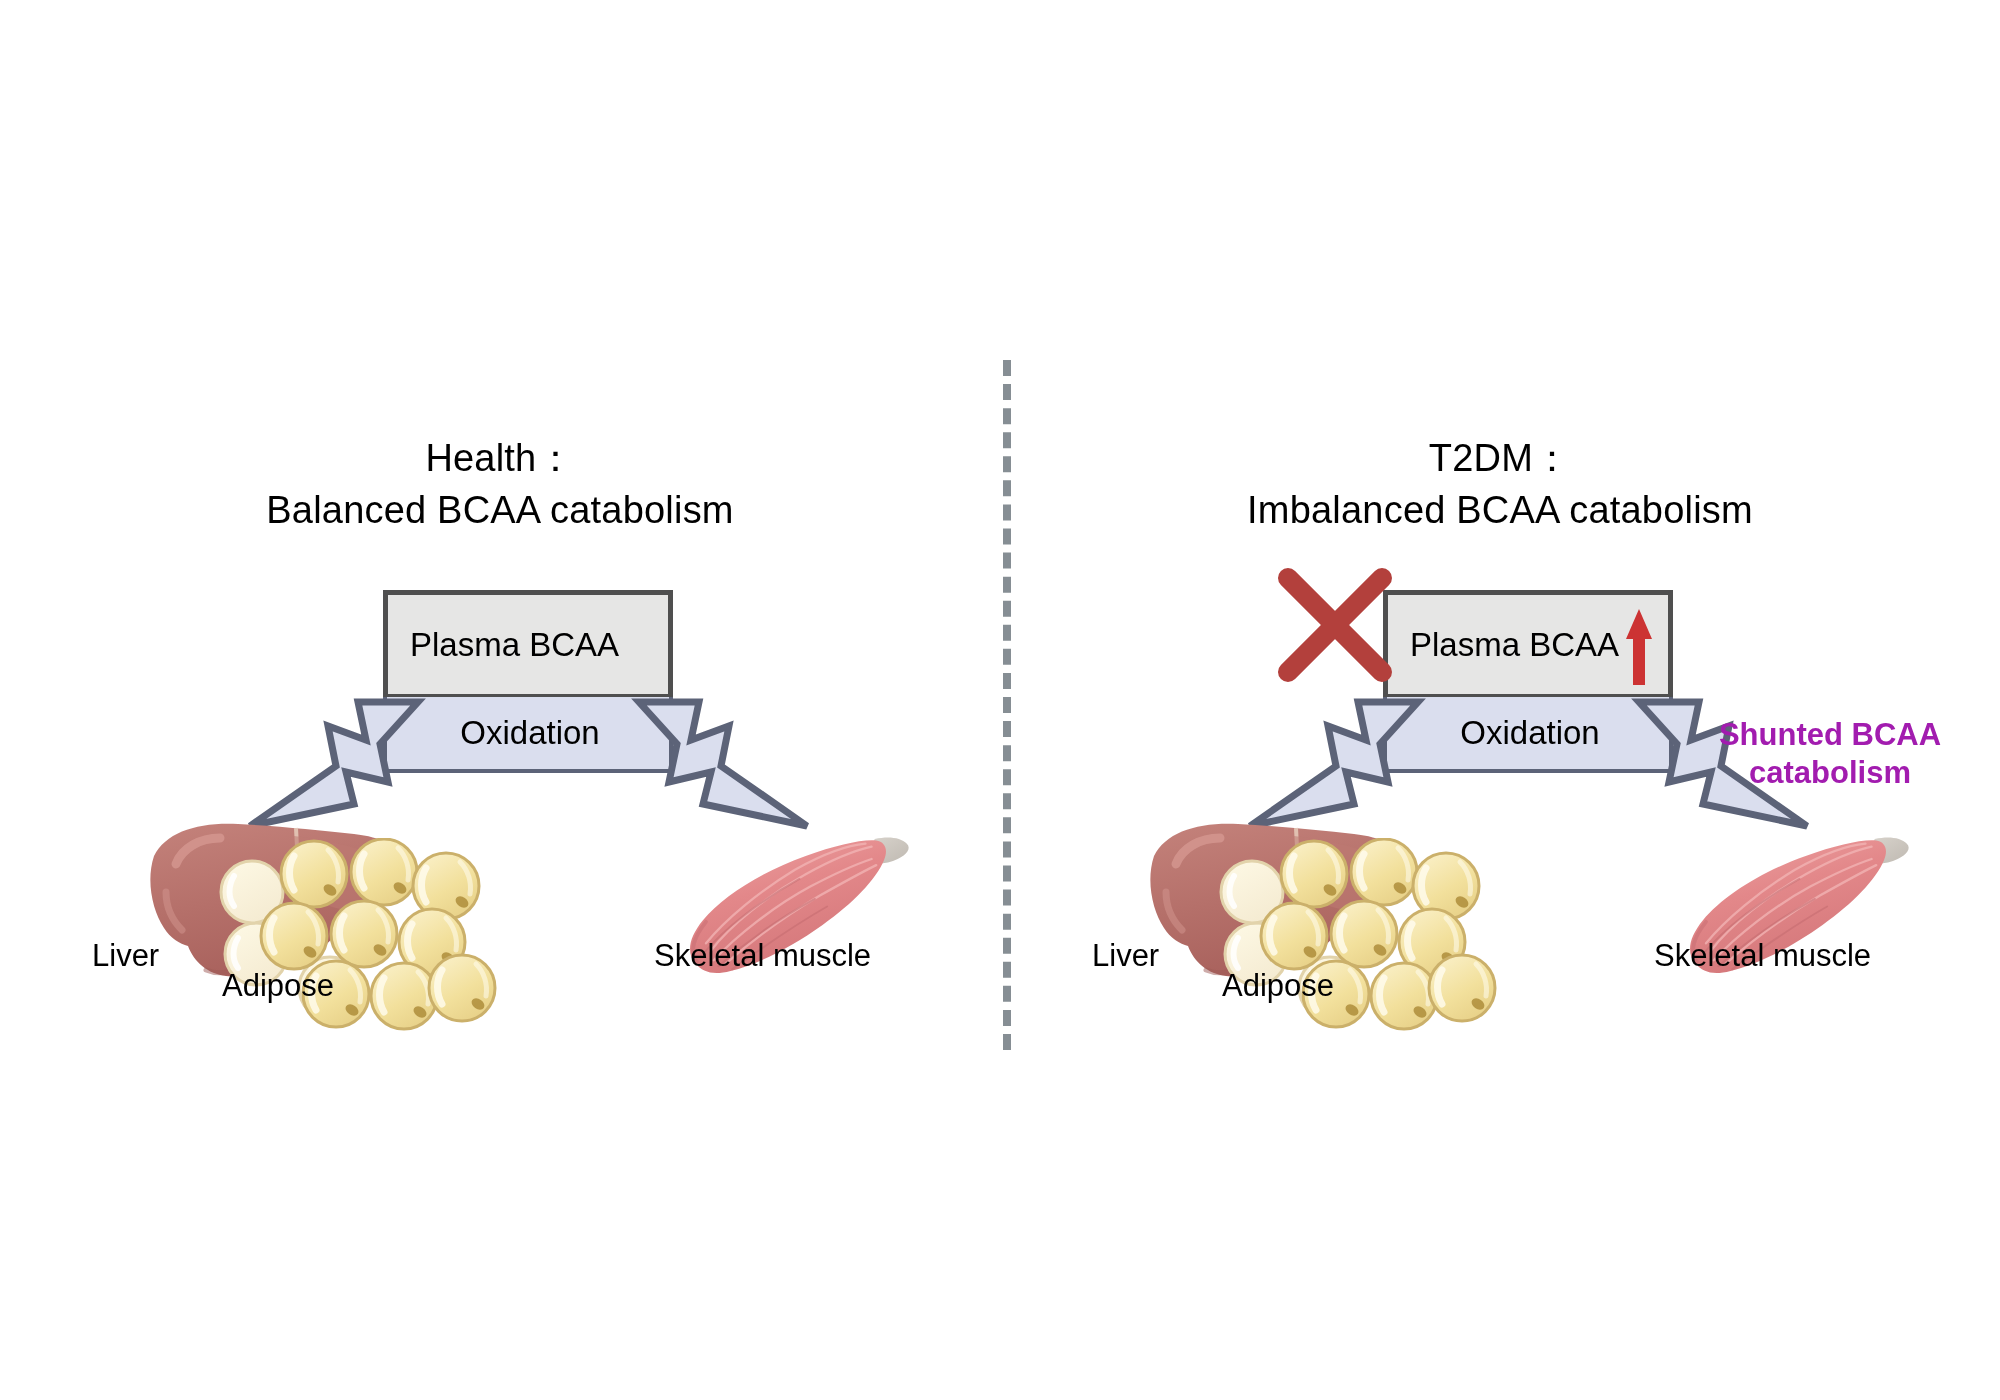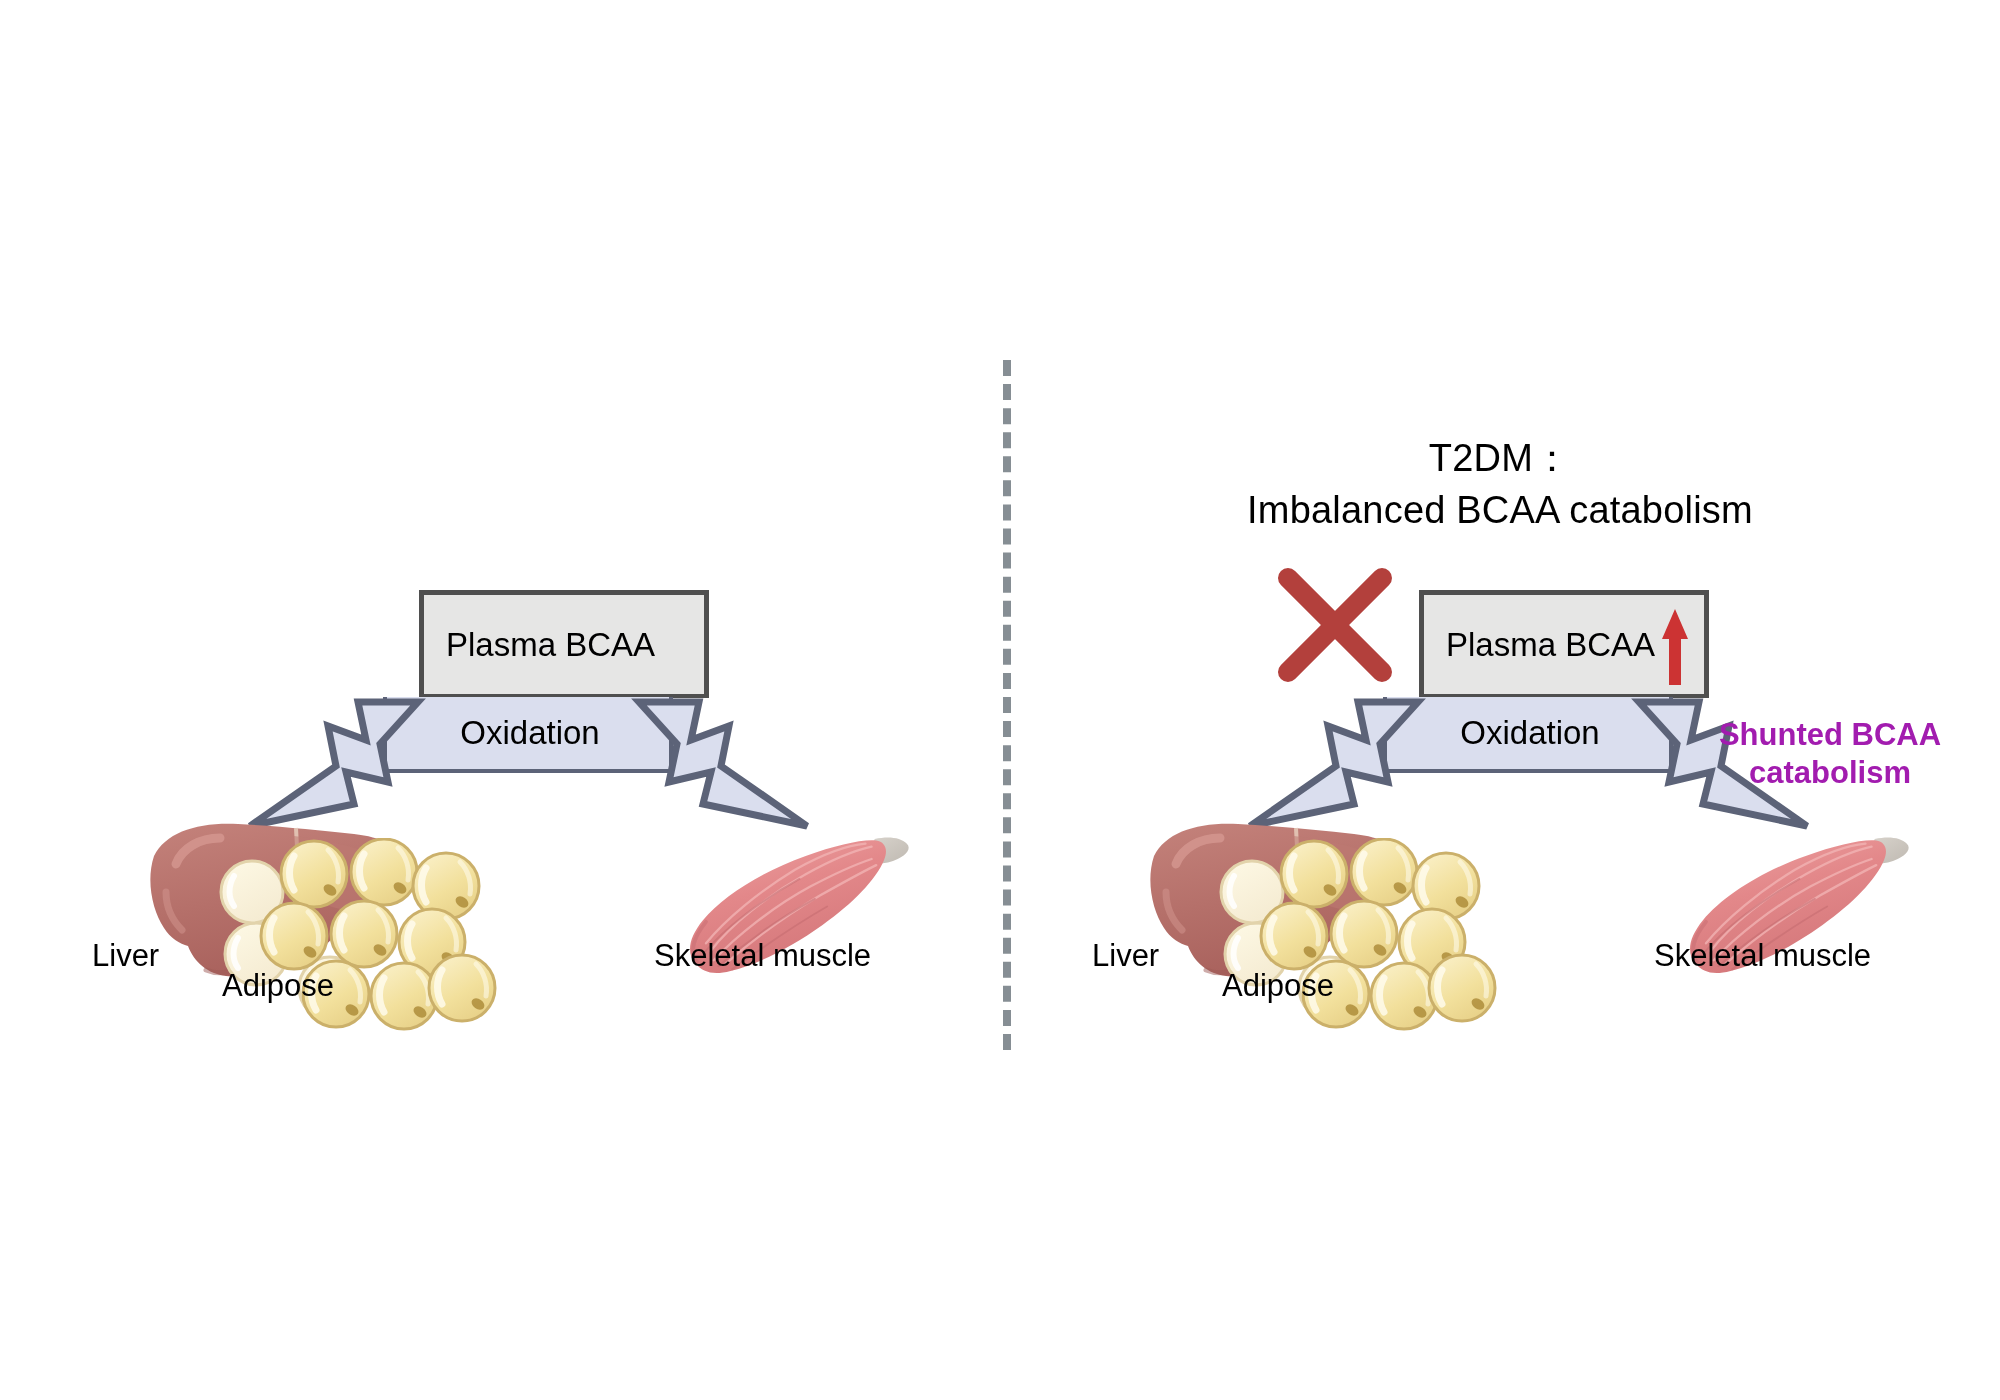--- a/index.html
+++ b/index.html
@@ -51,21 +51,20 @@
     display: flex;
     align-items: center;
   }
   .box-plasma {
     top: 0;
     width: 290px;
     height: 108px;
     background: #e6e6e5;
     border: 5px solid #4f4f4f;
     border-bottom-width: 4px;
-    margin-left: 36px;
   }
   .box-oxidation {
     top: 107px;
     width: 290px;
     height: 76px;
     background: #dadeee;
     border: 4px solid #5c6378;
     border-top-width: 0px;
   }
   .box-label {
@@ -233,20 +232,22 @@
 
       <g id="arrowShape">
         <path class="arrow-path" d="M2,2 L62,2 L54,40 L92,26 L84,66 L170,126
                  L66,104 L74,72 L32,82 L40,44 Z"></path>
       </g>
     </defs>
   </svg>
 
   <div class="panel" id="panel-health">
 
+    <div class="panel-title">Health：
+Balanced BCAA catabolism</div>
 
     <div class="box-group" style="left:383px; top:590px; width:290px; height:199px;">
 
       <div class="box-plasma">
         <span class="box-label">Plasma BCAA</span>
       </div>
 
       <div class="box-oxidation">
         <span class="box-label">Oxidation</span>
       </div>

